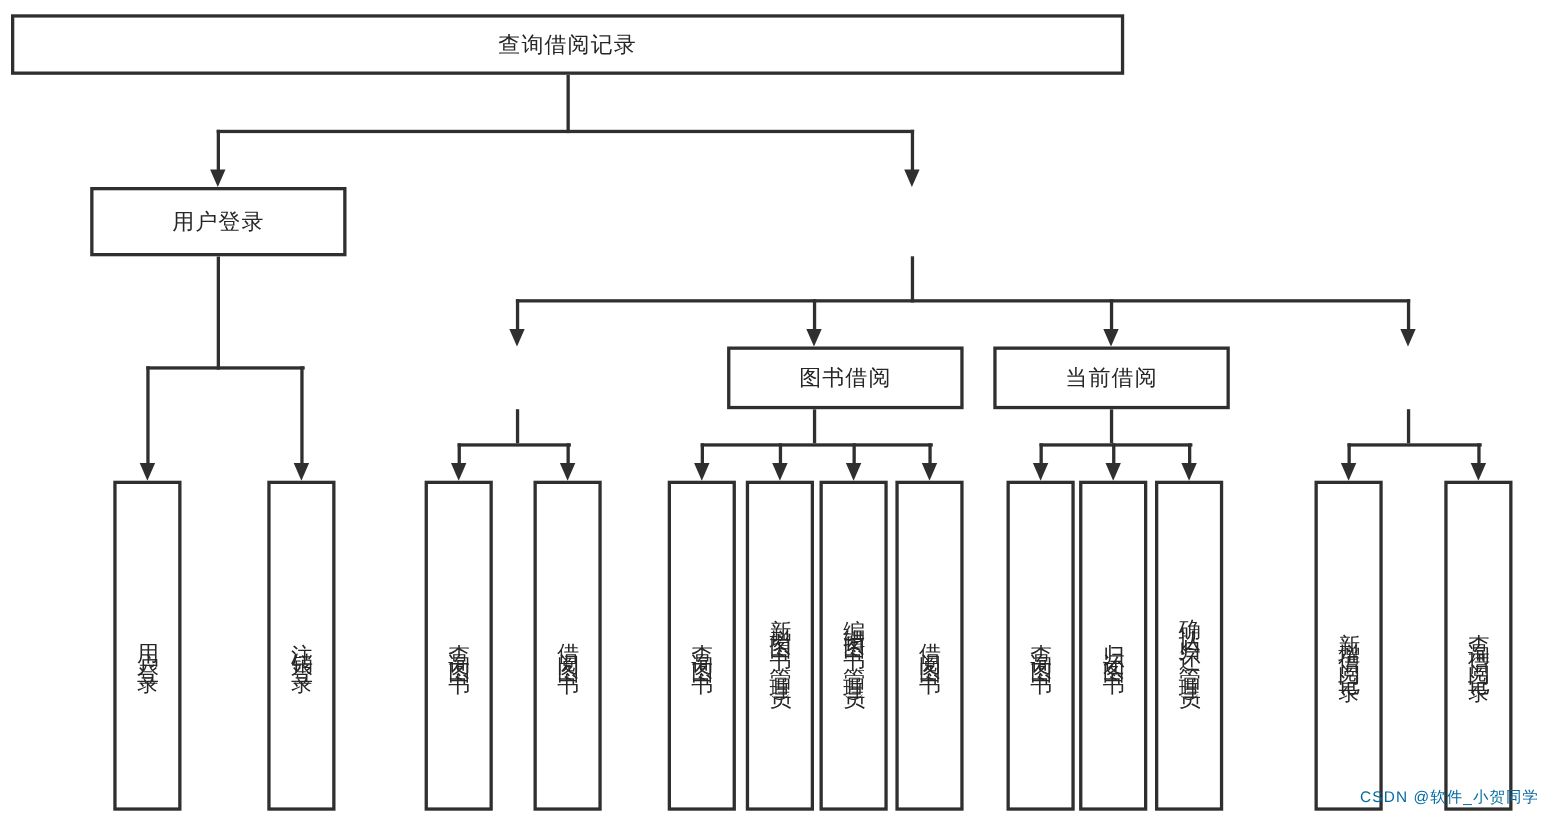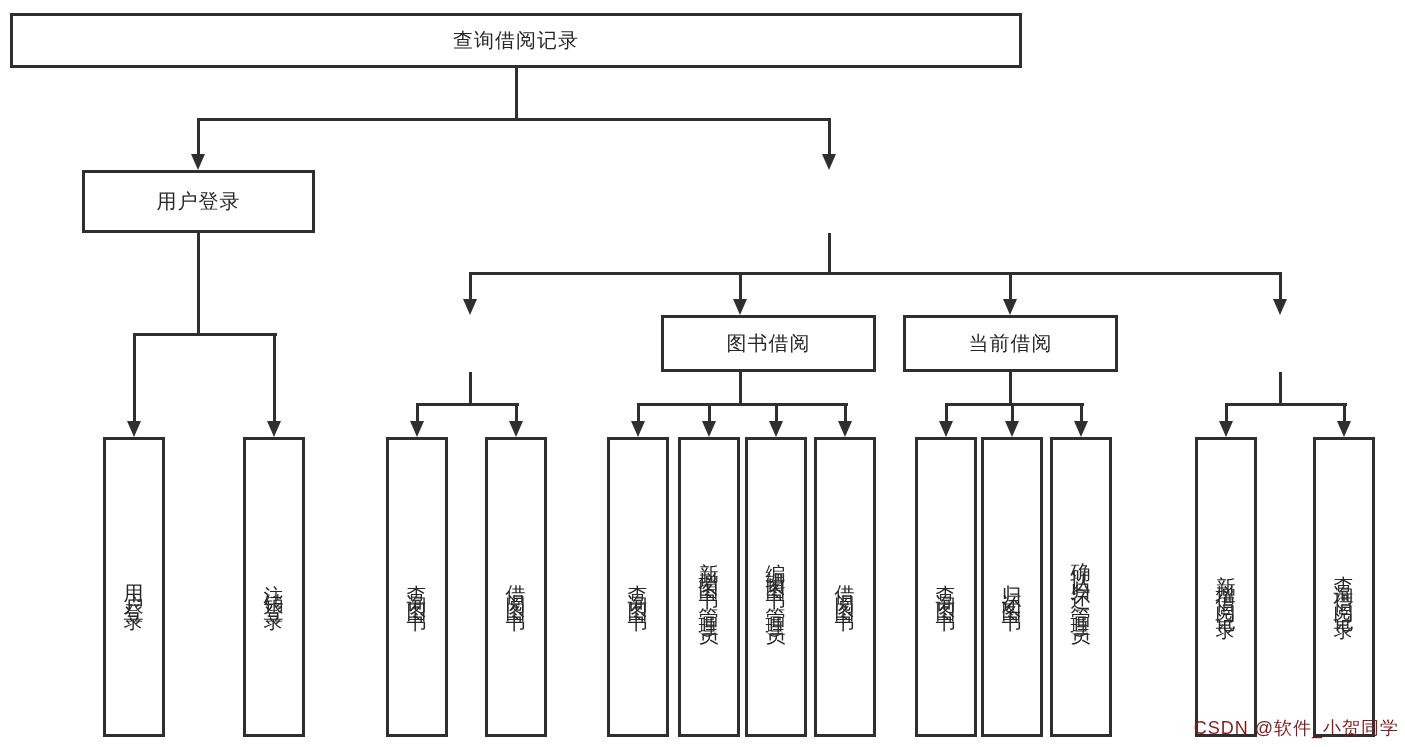--- a/index.html
+++ b/index.html
@@ -37,22 +37,22 @@
     position: absolute;
     width: 0; height: 0;
     border-left: 7px solid transparent;
     border-right: 7px solid transparent;
     border-top: 16px solid #2f2f2f;
   }
   .watermark {
     position: absolute;
     top: 716px;
     right: 6px;
-    font-size: 18px;
-    color: #7f1d1d;
+    font-size: 14px;
+    color: #0369a1;
     letter-spacing: 1px;
     white-space: nowrap;
   }
 </style>
 </head>
 <body>
 
 <div class="stage">
 
   <div>

